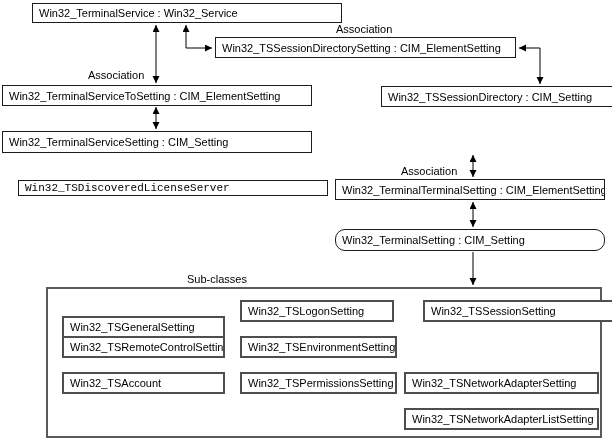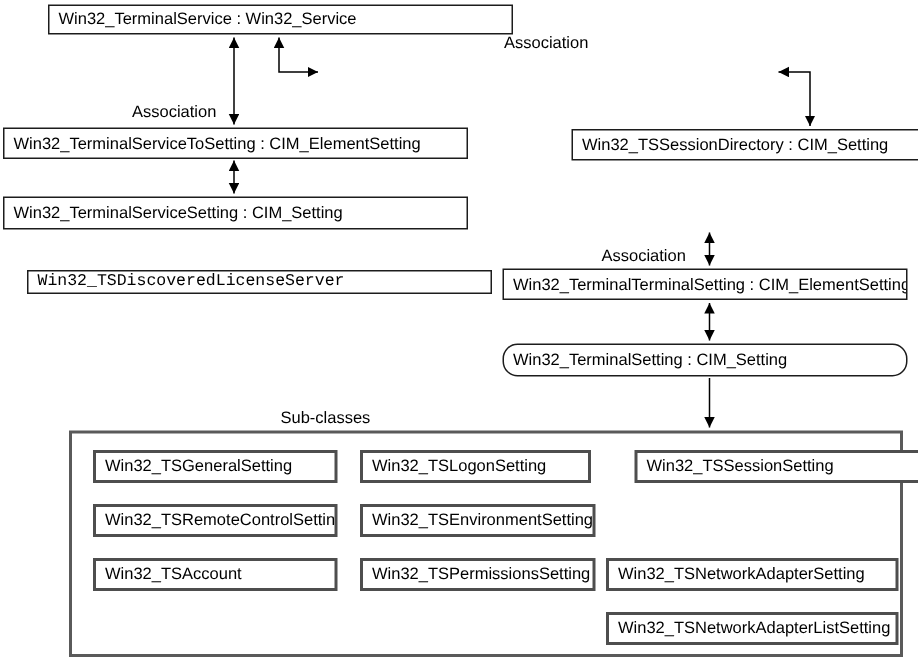--- a/index.html
+++ b/index.html
@@ -31,20 +31,21 @@
     <path d="M186,25 L186,48 L212,48" stroke="#000" stroke-width="1" fill="none" marker-start="url(#arr)" marker-end="url(#arr)"></path>
     <path d="M519,48 L540,48 L540,84" stroke="#000" stroke-width="1" fill="none" marker-start="url(#arr)" marker-end="url(#arr)"></path>
     <path d="M156,107 L156,129" stroke="#000" stroke-width="1" fill="none" marker-start="url(#arr)" marker-end="url(#arr)"></path>
     <path d="M473,155 L473,177" stroke="#000" stroke-width="1" fill="none" marker-start="url(#arr)" marker-end="url(#arr)"></path>
     <path d="M473,202 L473,227" stroke="#000" stroke-width="1" fill="none" marker-start="url(#arr)" marker-end="url(#arr)"></path>
     <path d="M473,252 L473,285" stroke="#000" stroke-width="1" fill="none" marker-end="url(#arr)"></path>
   </svg>
 
   <div class="node" style="left:12px;top:3px;width:310px;height:20px;margin-left:20px;">Win32_TerminalService : Win32_Service</div>
 
+  <div class="node" style="left:215px;top:37px;width:301px;height:21px;">Win32_TSSessionDirectorySetting : CIM_ElementSetting</div>
 
   <div class="node" style="left:2px;top:85px;width:310px;height:21px;">Win32_TerminalServiceToSetting : CIM_ElementSetting</div>
 
   <div class="node" style="left:335px;top:86px;width:270px;height:21px;margin-left:46px;">Win32_TSSessionDirectory : CIM_Setting</div>
 
   <div class="node" style="left:2px;top:131px;width:310px;height:22px;">Win32_TerminalServiceSetting : CIM_Setting</div>
 
 
   <div class="node" style="left:18px;top:180px;width:310px;height:16px;font-family:Liberation Mono, monospace;">Win32_TSDiscoveredLicenseServer</div>
 
@@ -52,21 +53,21 @@
 
   <div class="node" style="left:335px;top:229px;width:270px;height:22px;border-radius:10px;">Win32_TerminalSetting : CIM_Setting</div>
 
   <div class="lbl" style="left:88px;top:70px;">Association</div>
   <div class="lbl" style="left:336px;top:24px;">Association</div>
   <div class="lbl" style="left:401px;top:166px;">Association</div>
   <div class="lbl" style="left:187px;top:274px;">Sub-classes</div>
 
   <div class="container-box" style="left:46px;top:287px;width:556px;height:151px;"></div>
 
-  <div class="subnode" style="left:62px;top:300px;width:163px;height:22px;">Win32_TSGeneralSetting</div>
+  <div class="subnode" style="left:62px;top:316px;width:163px;height:22px;">Win32_TSGeneralSetting</div>
   <div class="subnode" style="left:240px;top:300px;width:154px;height:22px;">Win32_TSLogonSetting</div>
   <div class="subnode" style="left:423px;top:300px;width:195px;height:22px;text-align:right;">Win32_TSSessionSetting</div>
 
   <div class="subnode" style="left:62px;top:336px;width:163px;height:22px;">Win32_TSRemoteControlSetting</div>
   <div class="subnode" style="left:240px;top:336px;width:157px;height:22px;">Win32_TSEnvironmentSetting</div>
 
   <div class="subnode" style="left:62px;top:372px;width:163px;height:22px;">Win32_TSAccount</div>
   <div class="subnode" style="left:240px;top:372px;width:157px;height:22px;">Win32_TSPermissionsSetting</div>
   <div class="subnode" style="left:404px;top:372px;width:195px;height:22px;">Win32_TSNetworkAdapterSetting</div>
 

